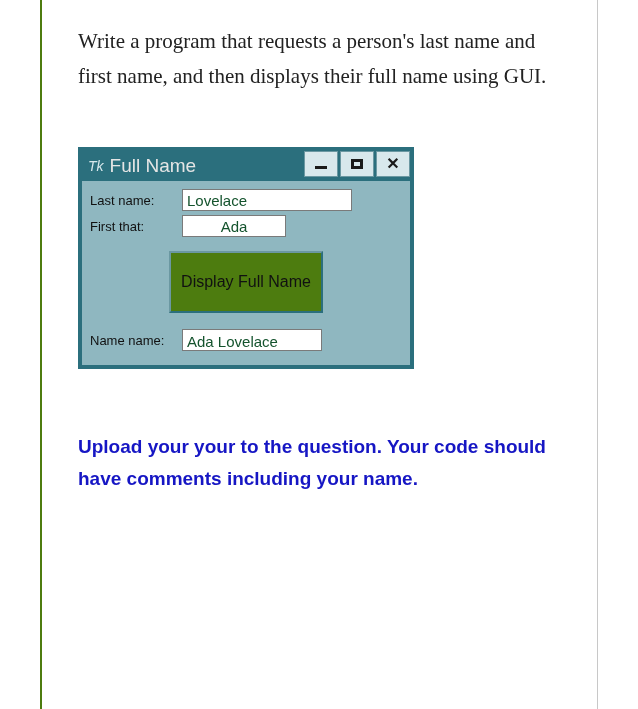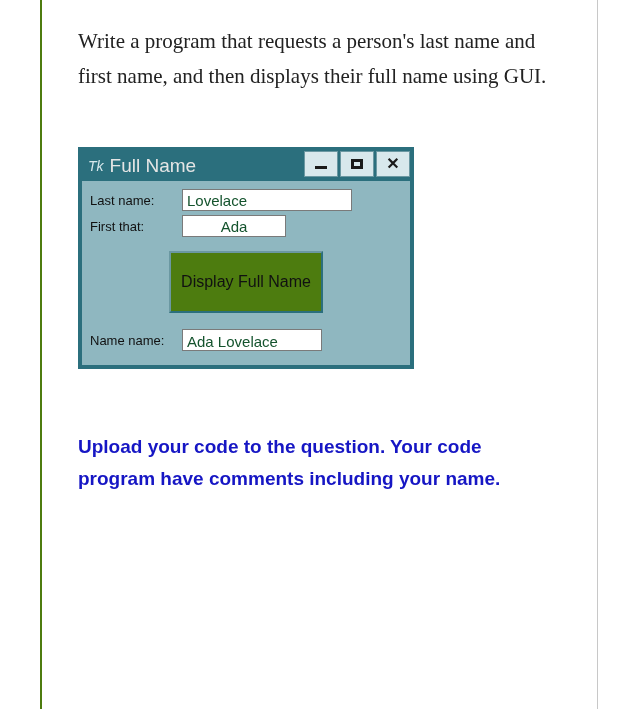--- a/index.html
+++ b/index.html
@@ -175,15 +175,15 @@
       </div>
       <div class="row row-full">
         <span class="label">Name name:</span>
         <div class="field">
             <span>Ada Lovelace</span>
           </div>
       </div>
     </div>
   </div>
 
-  <div class="instruction">Upload your code to the question. Your code program have comments including your name.</div>
+  <div class="instruction">Upload your your to the question. Your code should have comments including your name.</div>
 
 </div>
 
 </body></html>

